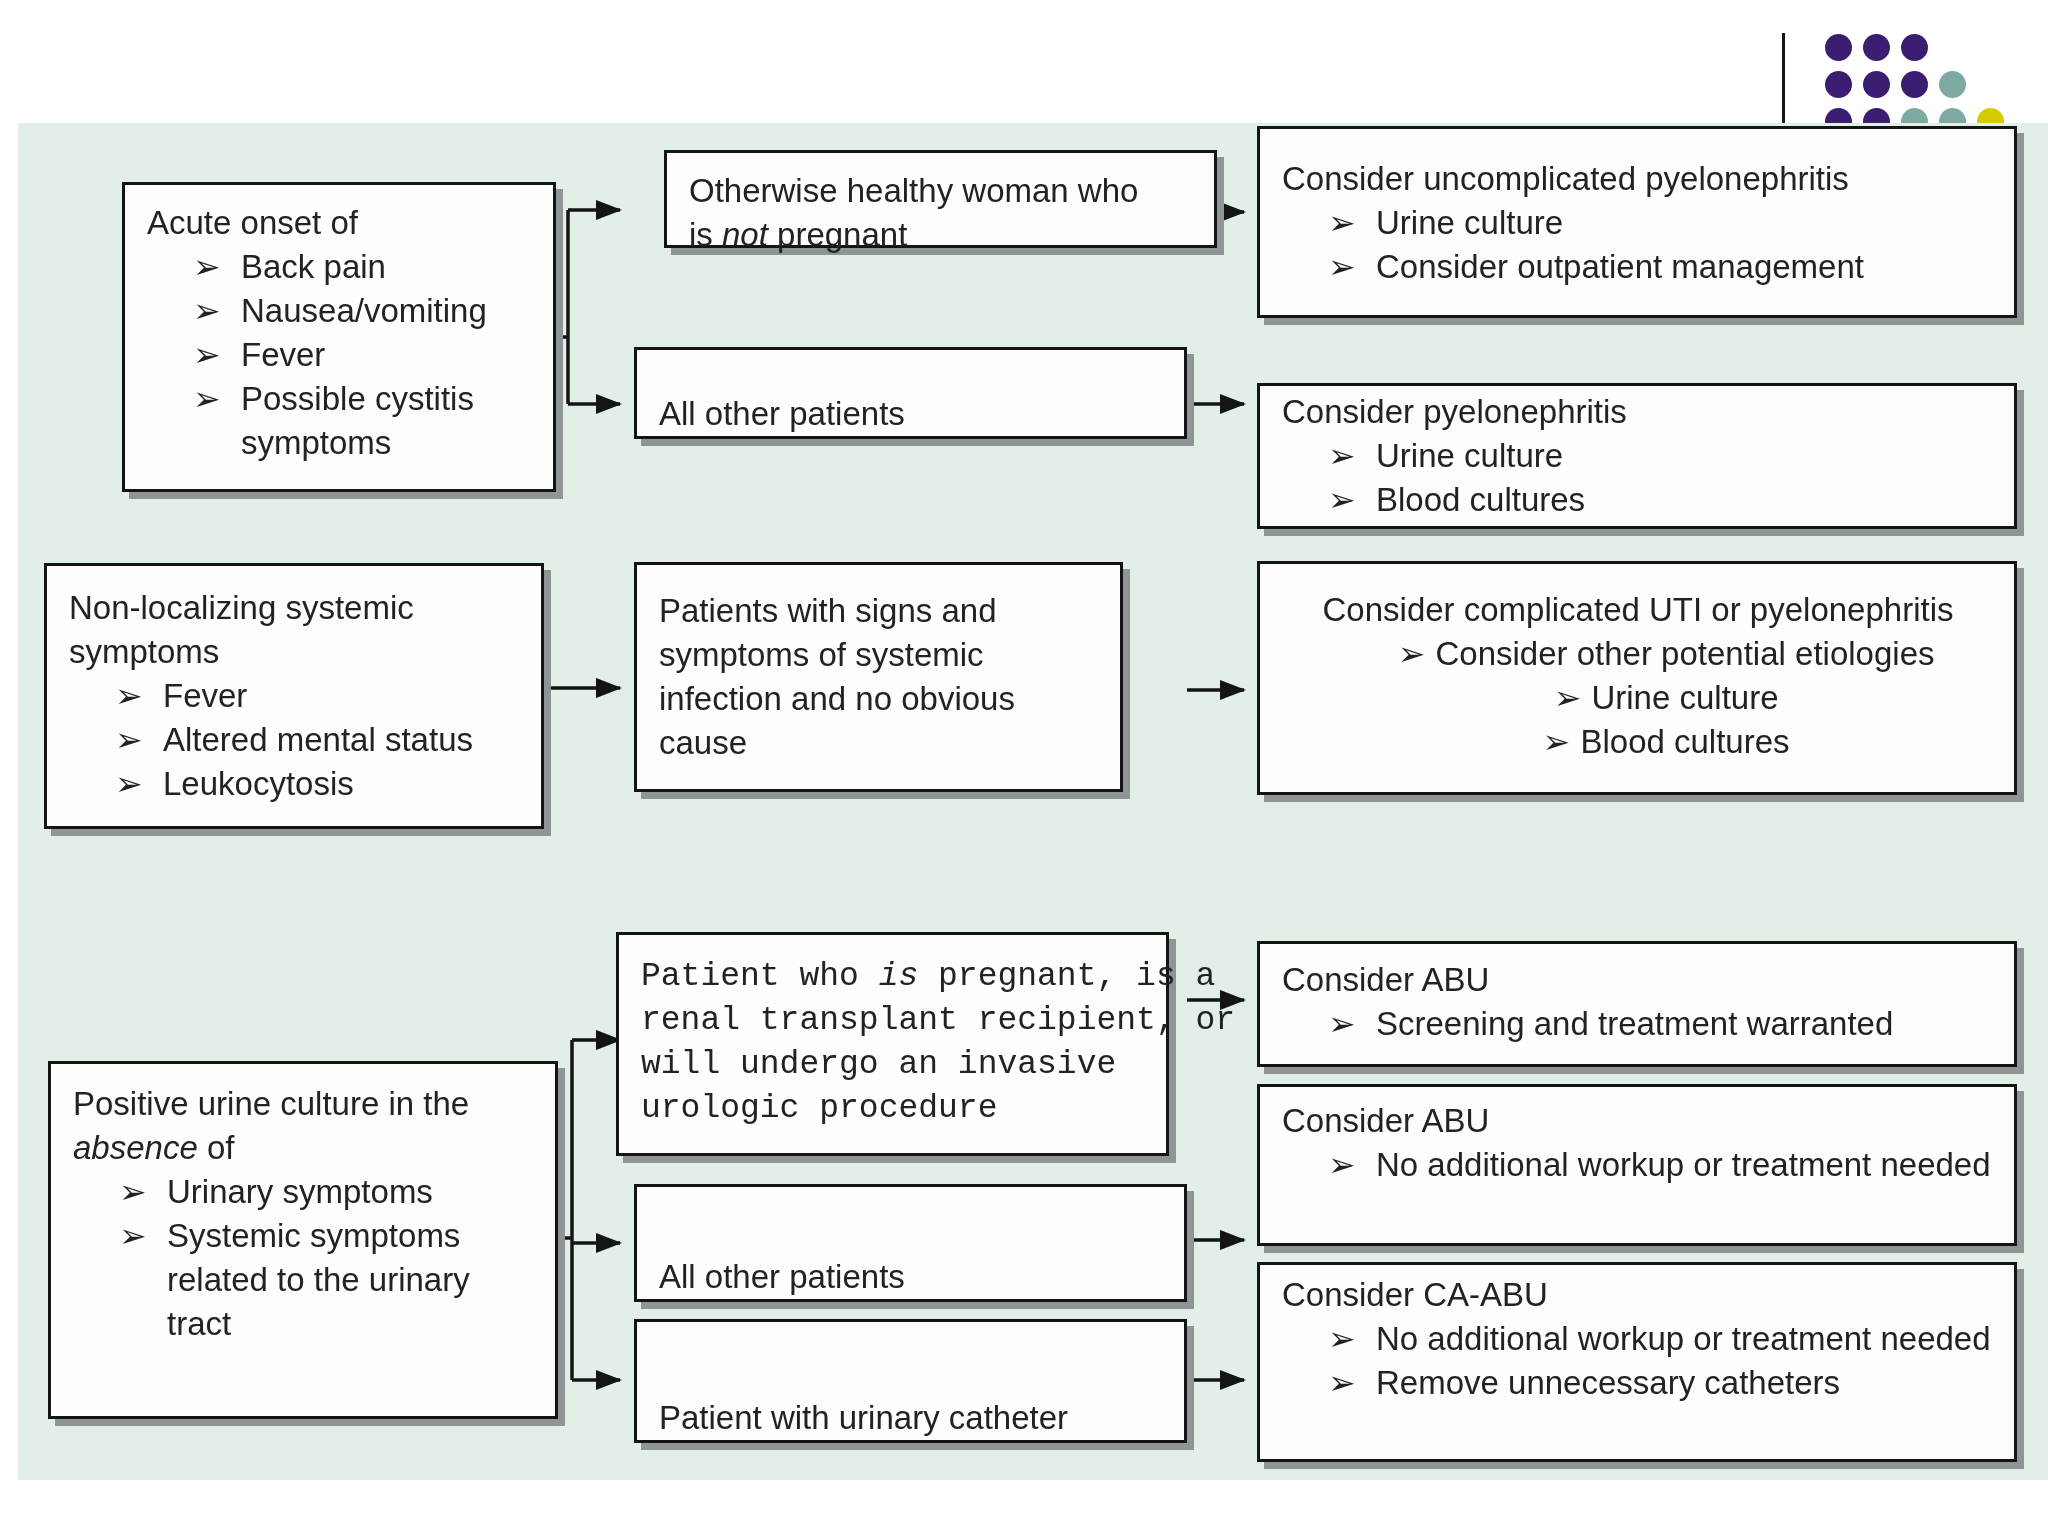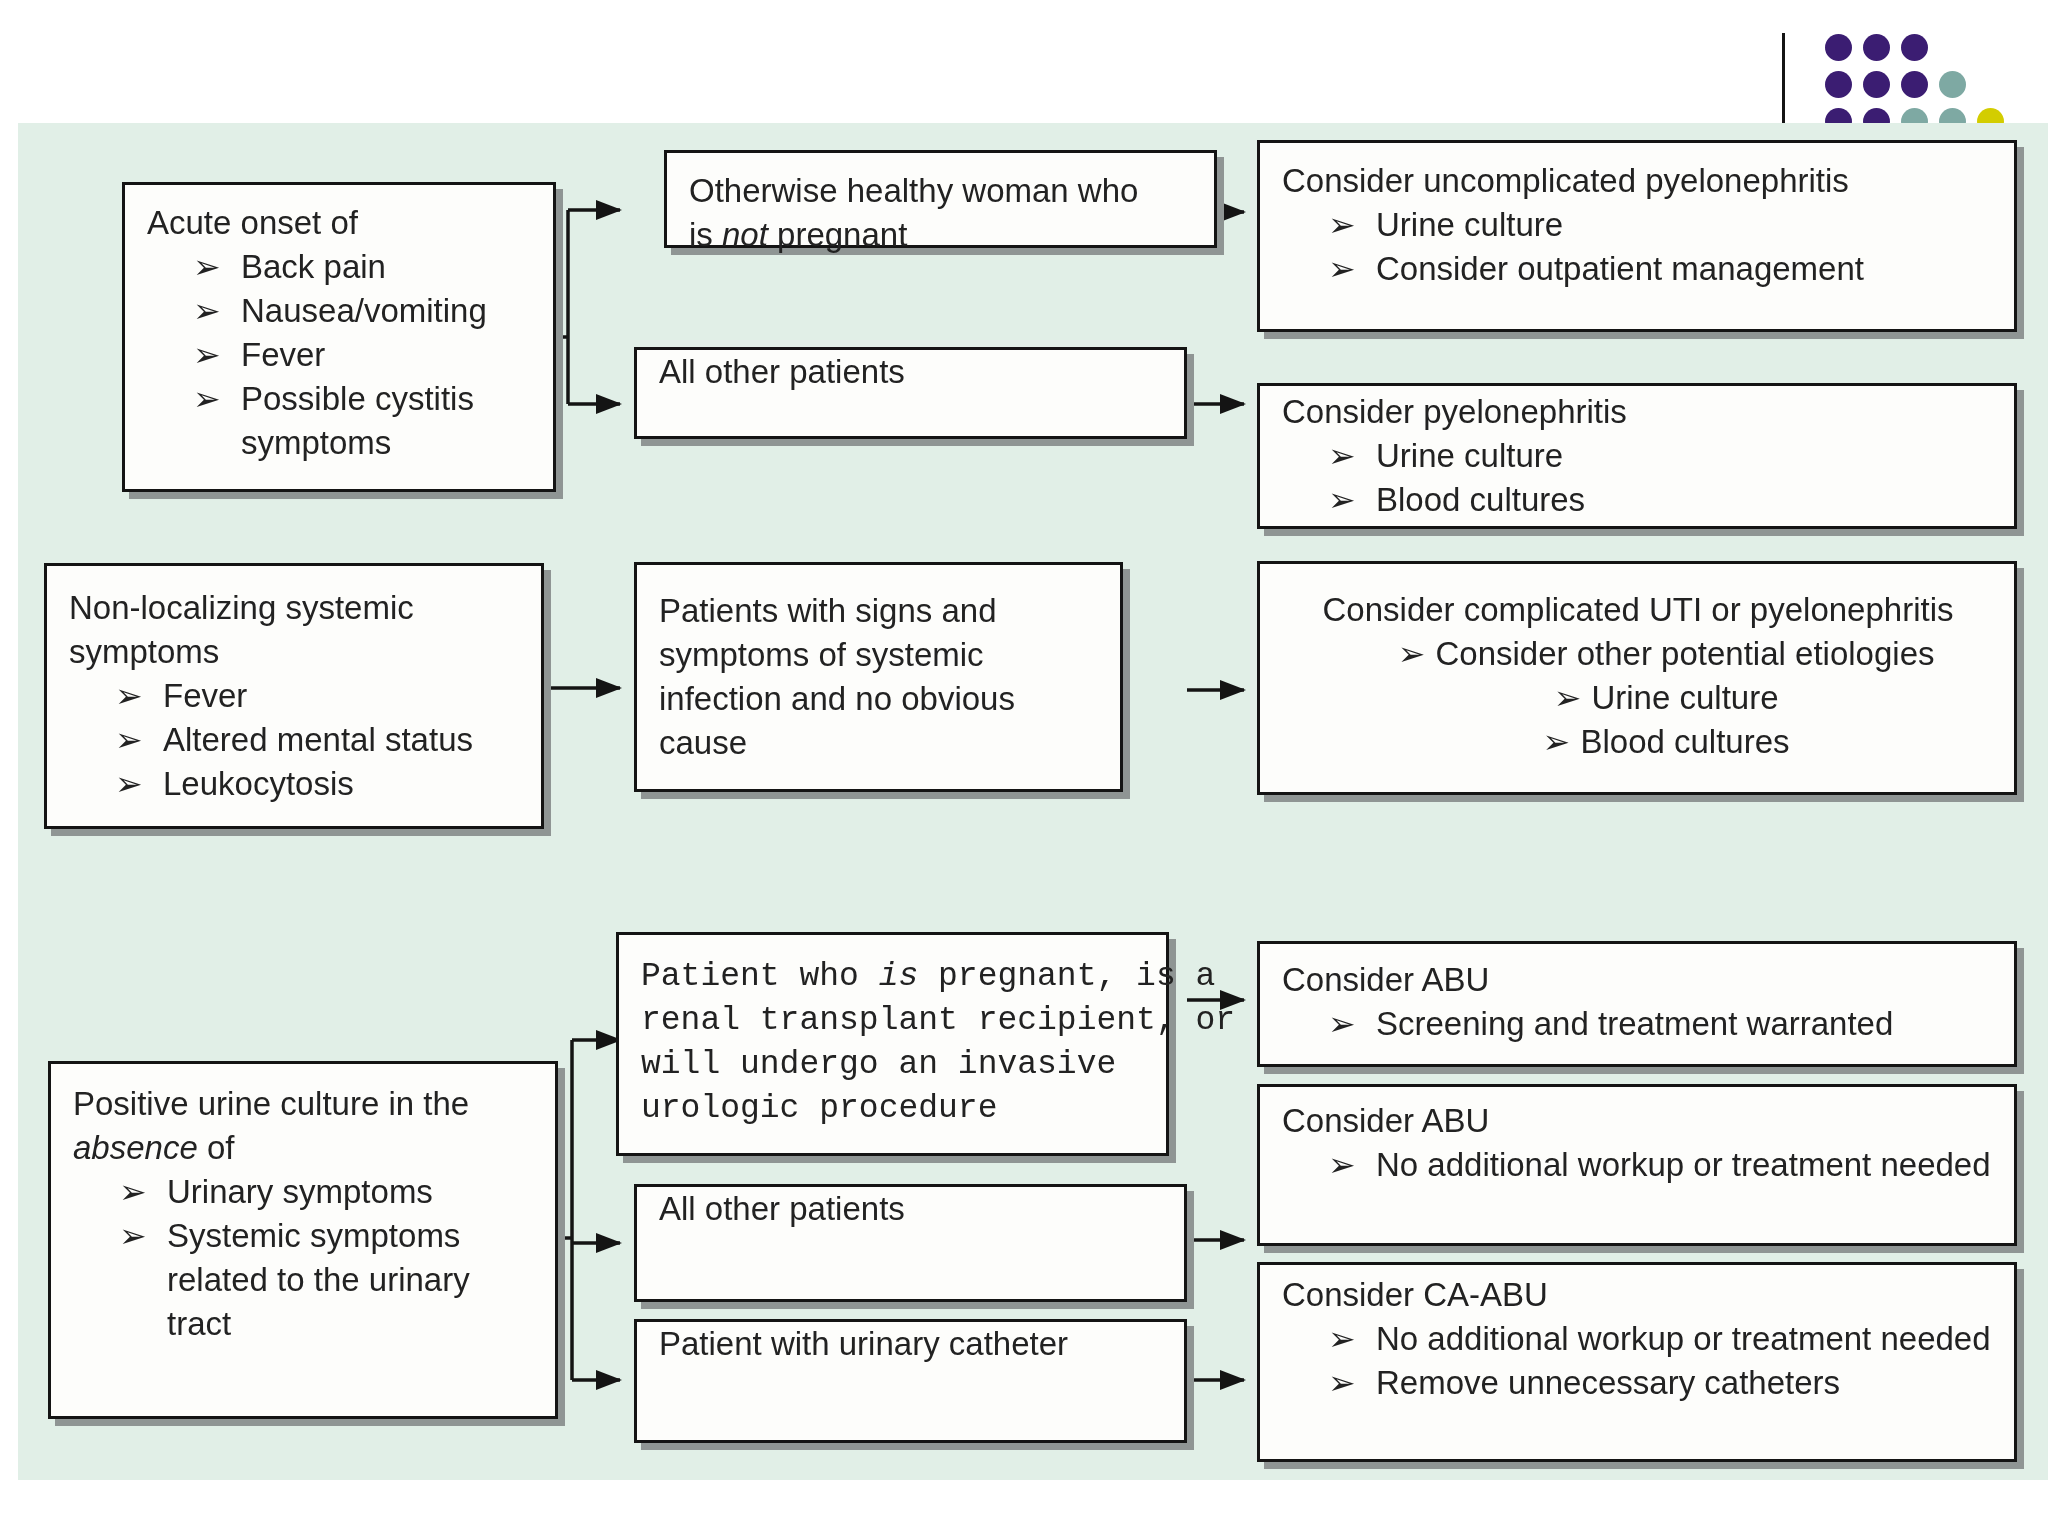--- a/index.html
+++ b/index.html
@@ -12,29 +12,29 @@
   
   #panel{position:absolute;left:18px;top:123px;width:2030px;height:1357px;background:var(--panel-bg,#e1efe7);z-index:2;}
   
   #connectors{position:absolute;left:0;top:0;width:2048px;height:1536px;z-index:3;pointer-events:none;}
   .cn{stroke:var(--line,#141414);stroke-width:3.5;fill:none;}
   #ah path{fill:var(--line,#141414);}
   
   .box{position:absolute;z-index:4;background:var(--box-fill,#fdfdfb);border:3px solid var(--box-border,#141414);
        box-shadow:7px 7px 0 var(--shadow,#8f9594);box-sizing:border-box;
        font-size:33px;line-height:44px;padding:16px 20px 8px 22px;}
-  .box.vcenter{display:flex;align-items:flex-start;padding-top:0;padding-bottom:0;}
+  .box.vcenter{display:flex;align-items:flex-end;padding-top:0;padding-bottom:0;}
   .ln{white-space:nowrap;}
   .ln .it{font-style:italic;}
   .bl{white-space:normal;padding-left:94px;text-indent:-48px;}
   .bm{display:inline-block;width:48px;text-indent:0;}
   
   #box-l1 {left:122px; top:182px; width:434px; height:310px;}
   #box-m1a{left:664px; top:150px; width:553px; height:98px;}
-  #box-r1a{left:1257px;top:140px; width:760px; height:192px;padding-top:16px;}
+  #box-r1a{left:1257px;top:126px; width:760px; height:192px;padding-top:28px;}
   #box-m1b{left:634px; top:347px; width:553px; height:92px;}
   #box-r1b{left:1257px;top:383px; width:760px; height:146px;padding-top:4px;}
   #box-l2 {left:44px;  top:563px; width:500px; height:266px;padding-top:20px;}
   #box-m2 {left:634px; top:562px; width:489px; height:230px;padding-top:24px;}
   #box-r2 {left:1257px;top:561px; width:760px; height:234px;padding-top:24px;text-align:center;}
   #box-l3 {left:48px;  top:1061px;width:510px; height:358px;padding-top:18px;}
   #box-m3a{left:616px; top:932px; width:553px; height:224px;padding-top:20px;font-family:Liberation Mono, monospace;}
   #box-m3b{left:634px; top:1184px;width:553px; height:118px;}
   #box-m3c{left:634px; top:1319px;width:553px; height:124px;}
   #box-r3a{left:1257px;top:941px; width:760px; height:126px;padding-top:14px;}

